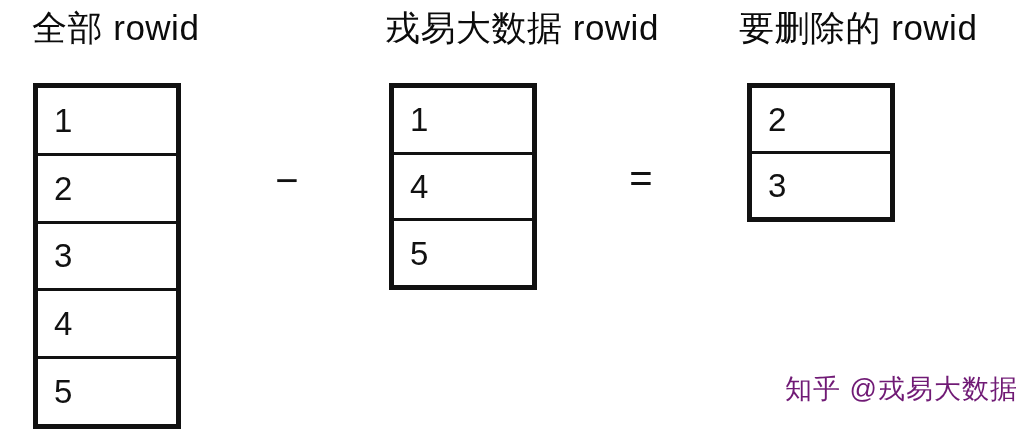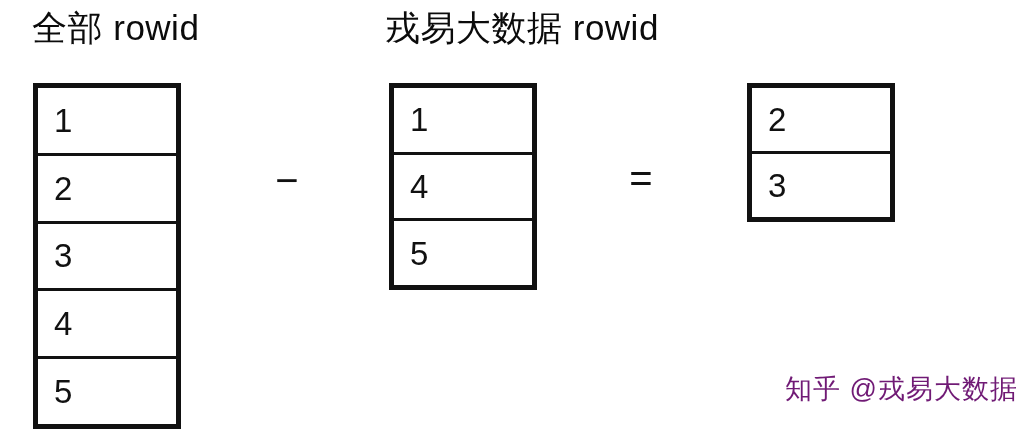--- a/index.html
+++ b/index.html
@@ -115,20 +115,21 @@
   <div class="heading" id="heading-keep">戎易大数据 rowid</div>
 
   <div class="rowid-table" id="table-keep">
     <div class="rowid-cell">1</div>
     <div class="rowid-cell">4</div>
     <div class="rowid-cell">5</div>
   </div>
 
   <div class="operator" id="op-equals">=</div>
 
+  <div class="heading" id="heading-del">要删除的 rowid</div>
 
   <div class="rowid-table" id="table-del">
     <div class="rowid-cell">2</div>
     <div class="rowid-cell">3</div>
   </div>
 
   <div id="watermark">知乎 @戎易大数据</div>
 
 </div>
 

